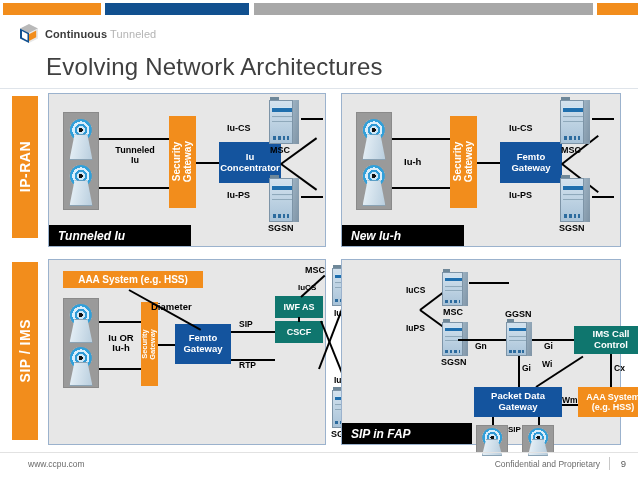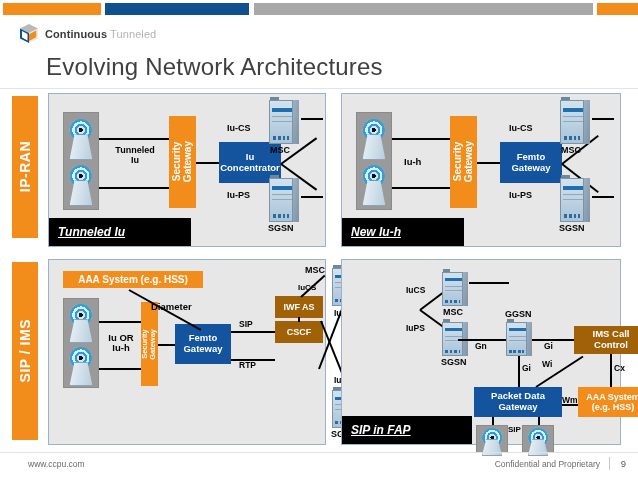--- a/index.html
+++ b/index.html
@@ -41,33 +41,33 @@
   }
 
   
   .panel {
     position: absolute;
     background: #e7e7e7;
     border: 1px solid #9bb2cd;
   }
   .caption {
     position: absolute; left: 0; bottom: 0;
-    height: 28px; background: #000; color: #fff;
+    height: 21px; background: #000; color: #fff;
     display: flex; align-items: center; padding-left: 9px;
-    font-size: 12px; font-weight: bold; font-style: italic; white-space: nowrap; text-decoration: underline;
+    font-size: 12px; font-weight: bold; font-style: italic; white-space: nowrap;
   }
 
   
   .node {
     position: absolute; display: flex; align-items: center; justify-content: center;
     text-align: center; font-weight: bold; color: #fff; line-height: 1.12;
   }
   .node.blue { background: #14549e; }
   .node.orange { background: #f28d1c; }
-  .node.gray { background: #a16207; }
+  .node.gray { background: #0f766e; }
   .node.vert span { writing-mode: vertical-rl; transform: rotate(180deg); }
 
   .lbl {
     position: absolute; font-weight: bold; color: #000; white-space: nowrap;
     line-height: 1.1;
     text-align: center;
   }
 
   .line { position: absolute; background: #000; }
   .line.h { height: 2px; }

